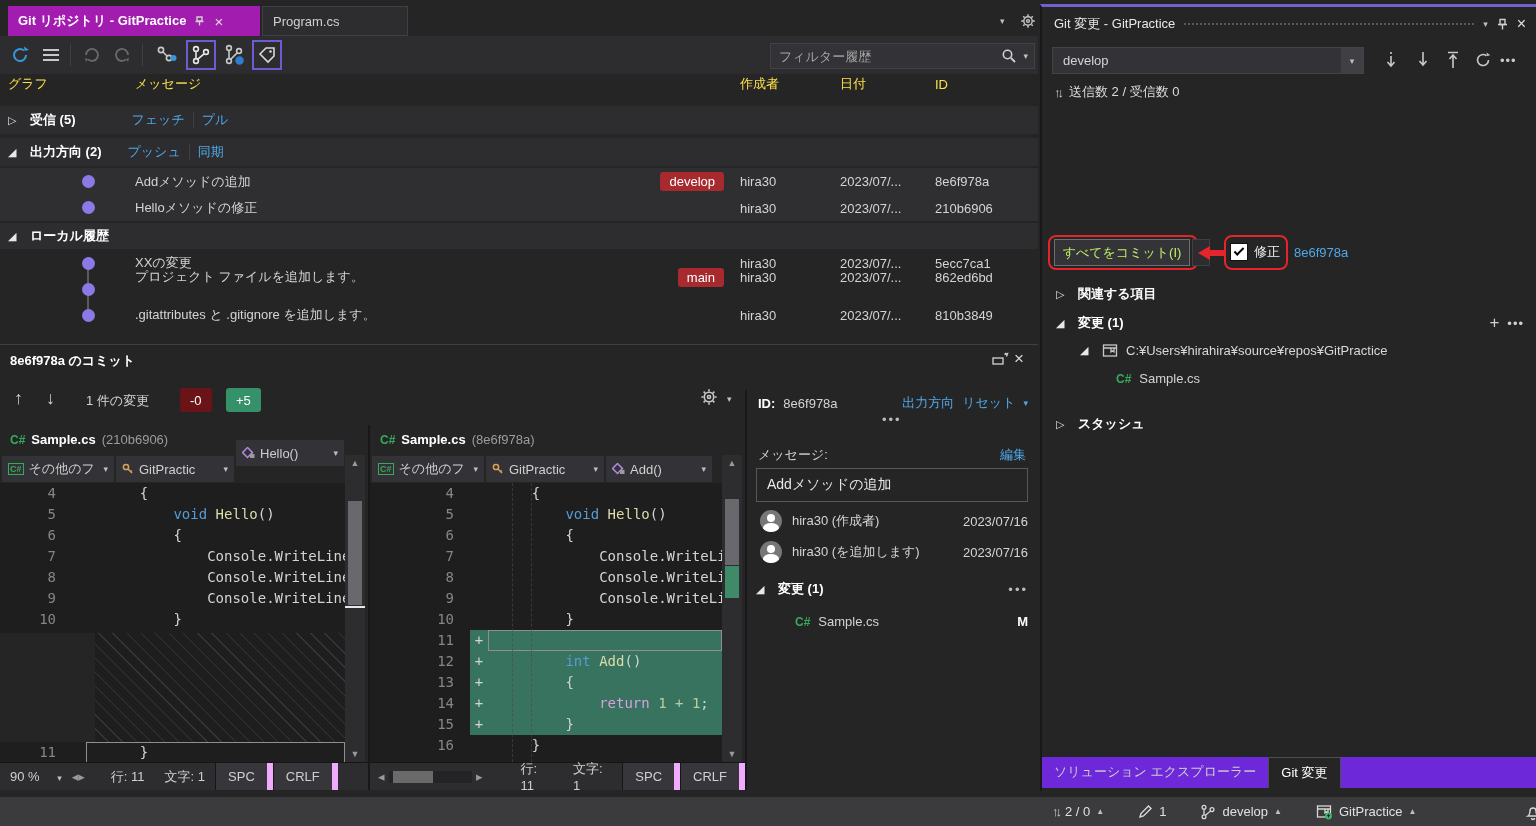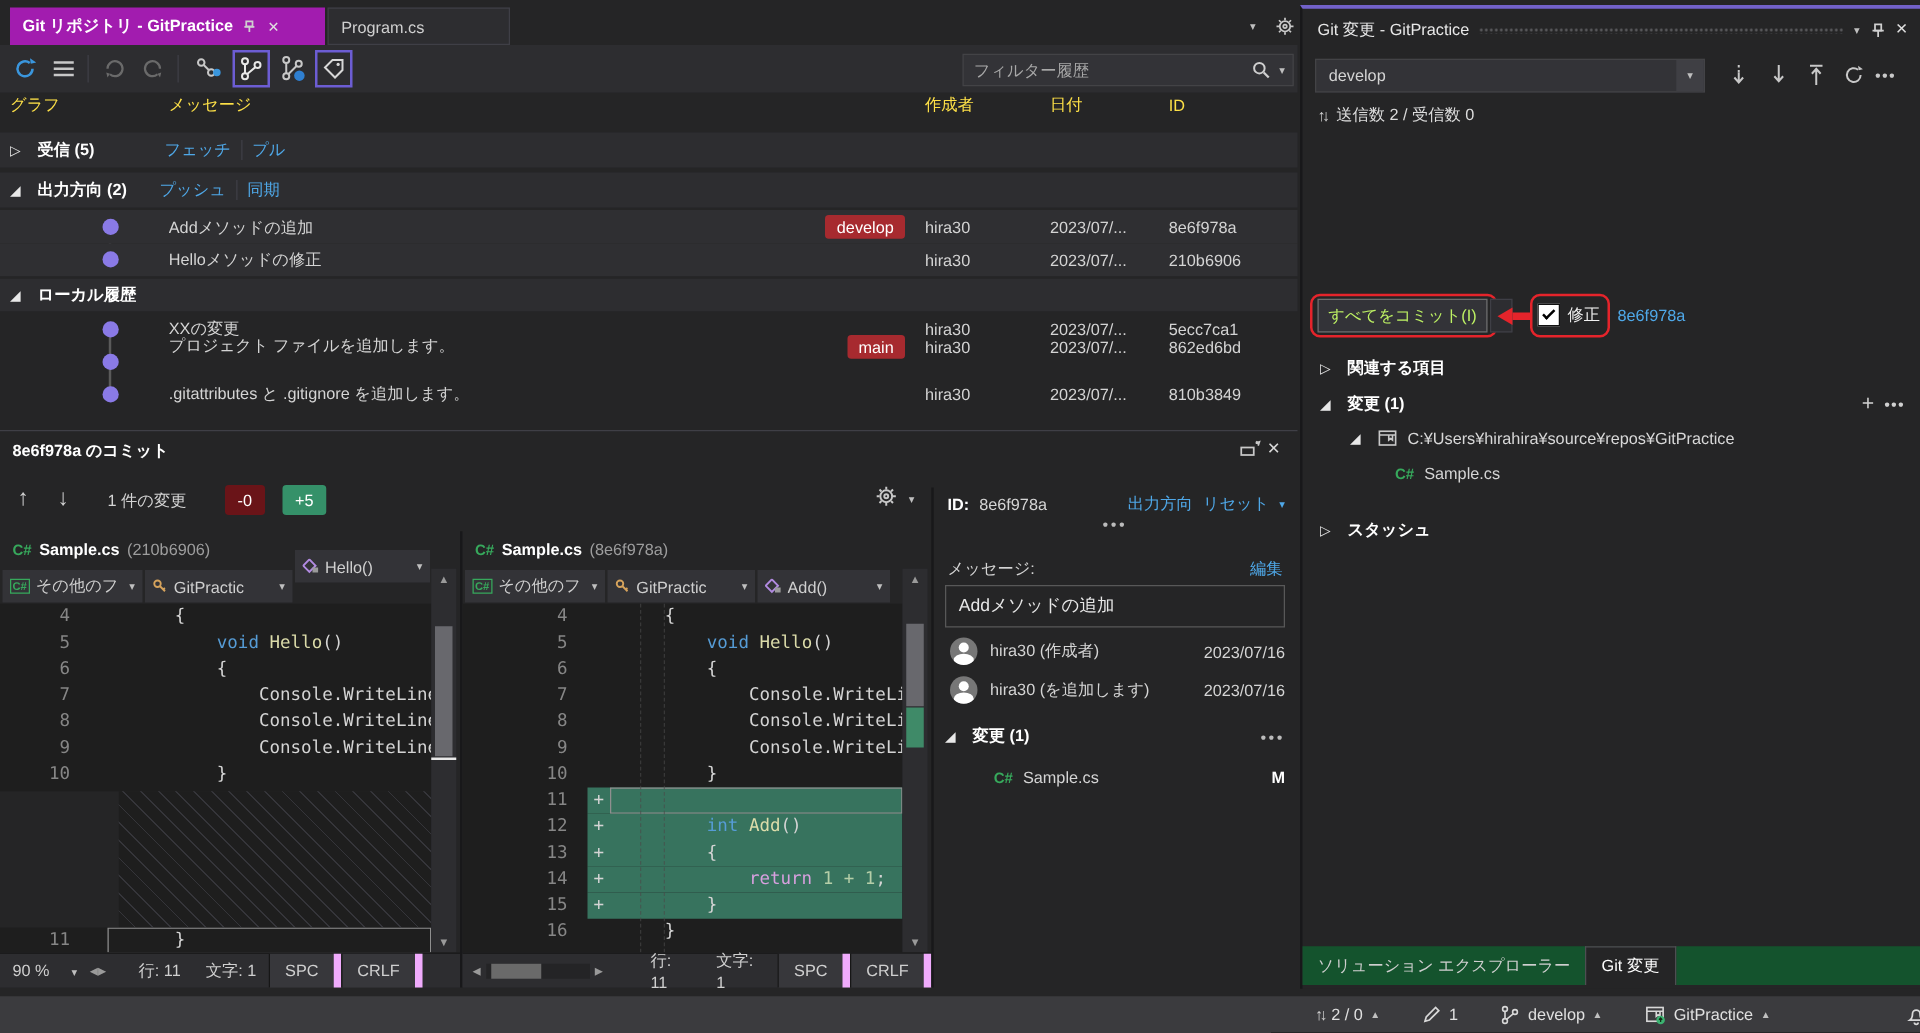--- a/index.html
+++ b/index.html
@@ -79,21 +79,21 @@
 #msg-box{background:#2d2d30;border:1px solid #3f3f46}
 #msg-box textarea{width:100%;height:84px;background:transparent;border:none;outline:none;resize:none;
   color:#e8e8e8;font-family:inherit;font-size:14px;padding:8px 10px}
 .vs-btn{display:flex;align-items:center;justify-content:center;background:#333338;border:1px solid #6e6e6e;color:#bef264}
 .ann{position:absolute;border:2px solid #e5242b;border-radius:8px}
 .cbx{width:18px;height:18px;background:#fff;border:1px solid #111;display:flex;align-items:center;justify-content:center}
 .checkmark{width:10px;height:5px;border-left:2px solid #000;border-bottom:2px solid #000;transform:rotate(-45deg);margin-top:-3px}
 .info-circle{display:inline-flex;width:15px;height:15px;border:1.5px solid #4fa8e8;border-radius:50%;
   color:#4fa8e8;font-size:10px;align-items:center;justify-content:center;font-style:italic;font-weight:bold}
 
-#panel-tabs{background:#14532d;display:flex;align-items:center}
+#panel-tabs{background:#6d28d9;display:flex;align-items:flex-start}
 .ptab{padding:6px 12px;color:#cfcfcf}
 .ptab.active{background:#252526;border:1px solid #4e4e52;border-bottom:none;color:#fff}
 #status-bar{background:#3b3b3e;color:#e0e0e0;display:flex;align-items:center}
 .sb-item{display:flex;align-items:center;gap:6px;margin-right:34px}
 .tri-up-sm{font-size:8px;color:#c0c0c0}
 .csharp{color:#37a95c;font-weight:bold;font-size:12px}
 .updown{letter-spacing:-3px;font-size:13px;color:#d0d0d0}
 svg{display:block}
 </style>
 </head>

